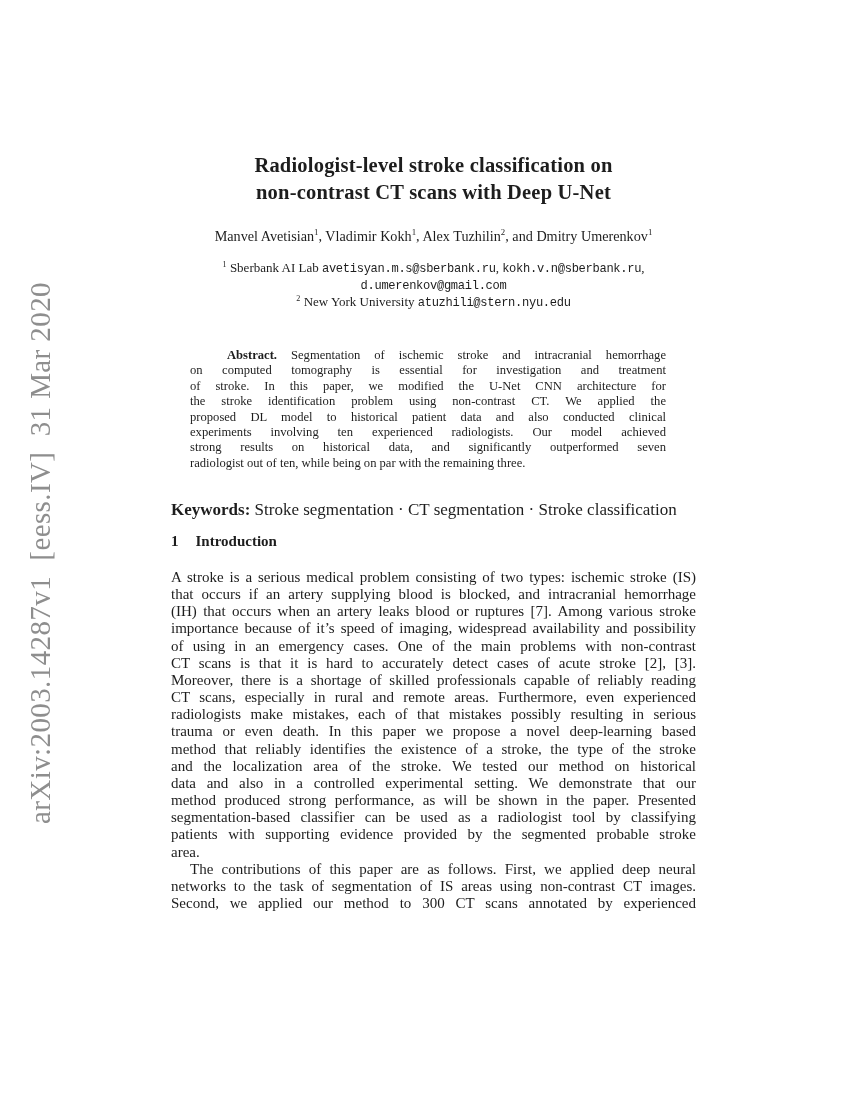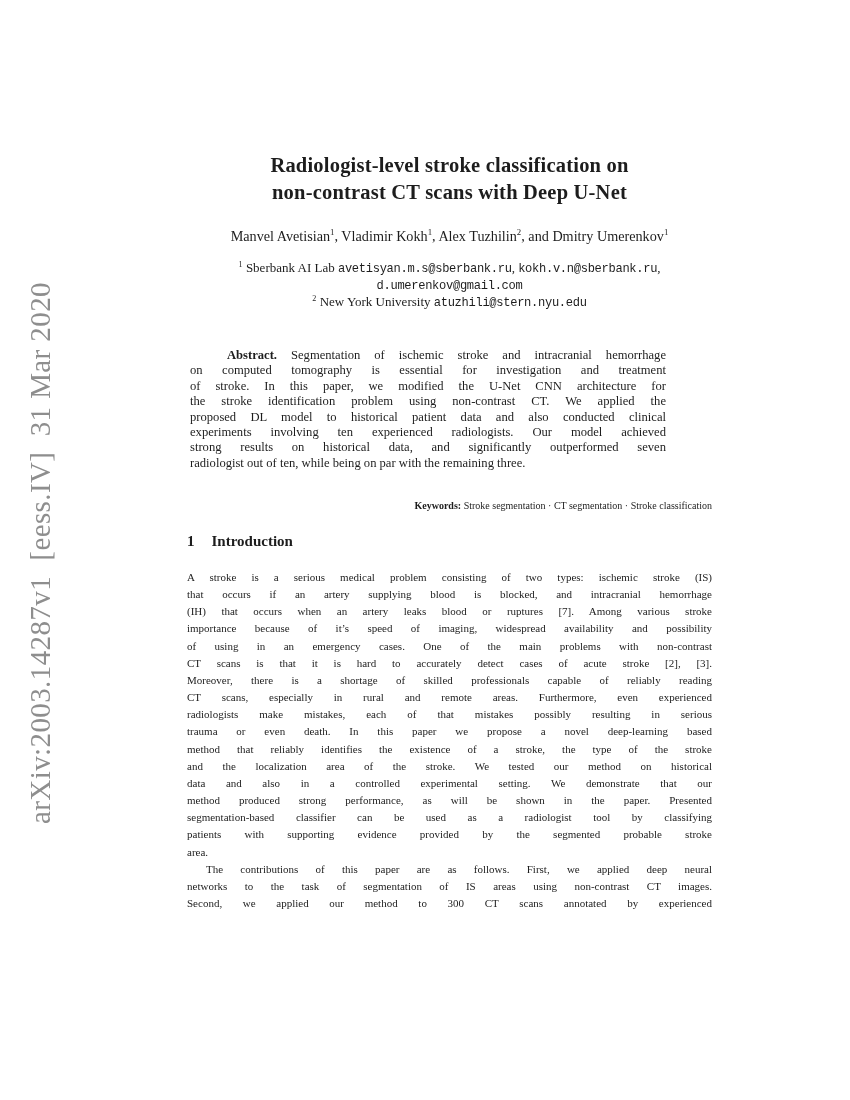--- a/index.html
+++ b/index.html
@@ -15,21 +15,21 @@
   .watermark{
     position:absolute;
     left:24px;top:824px;
     transform-origin:0 0;
     transform:rotate(-90deg);
     font-size:29px;
     color:#8e8e8e;
     white-space:pre;
     letter-spacing:0.4px;
   }
-  .col{position:absolute;left:187px;width:525px;}
+  .col{position:absolute;left:171px;width:525px;}
   .title{
     top:152px;
     text-align:center;
     font-size:20.5px;
     font-weight:bold;
     line-height:27px;
     letter-spacing:0.2px;
   }
   .authors{
     top:228px;
@@ -48,32 +48,31 @@
     top:348px;
     left:190px;
     width:476px;
     font-size:12.6px;
     line-height:15.4px;
   }
   .abstract .first{padding-left:37px;}
   .b{font-weight:bold;}
   .keywords{
     top:500px;
-    font-size:10px;
-    text-align:right;
+    font-size:17px;
   }
   .heading{
     top:533px;
     font-size:15px;
     font-weight:bold;
   }
   .heading .num{margin-right:17px;}
   .intro{
     top:569px;
-    font-size:11px;
+    font-size:15px;
     line-height:17.15px;
   }
   .ln{
     text-align:justify;
     text-align-last:justify;
     white-space:normal;
   }
   .ln.last{text-align-last:left;}
   .ln.indent{padding-left:19px;}
 </style>

